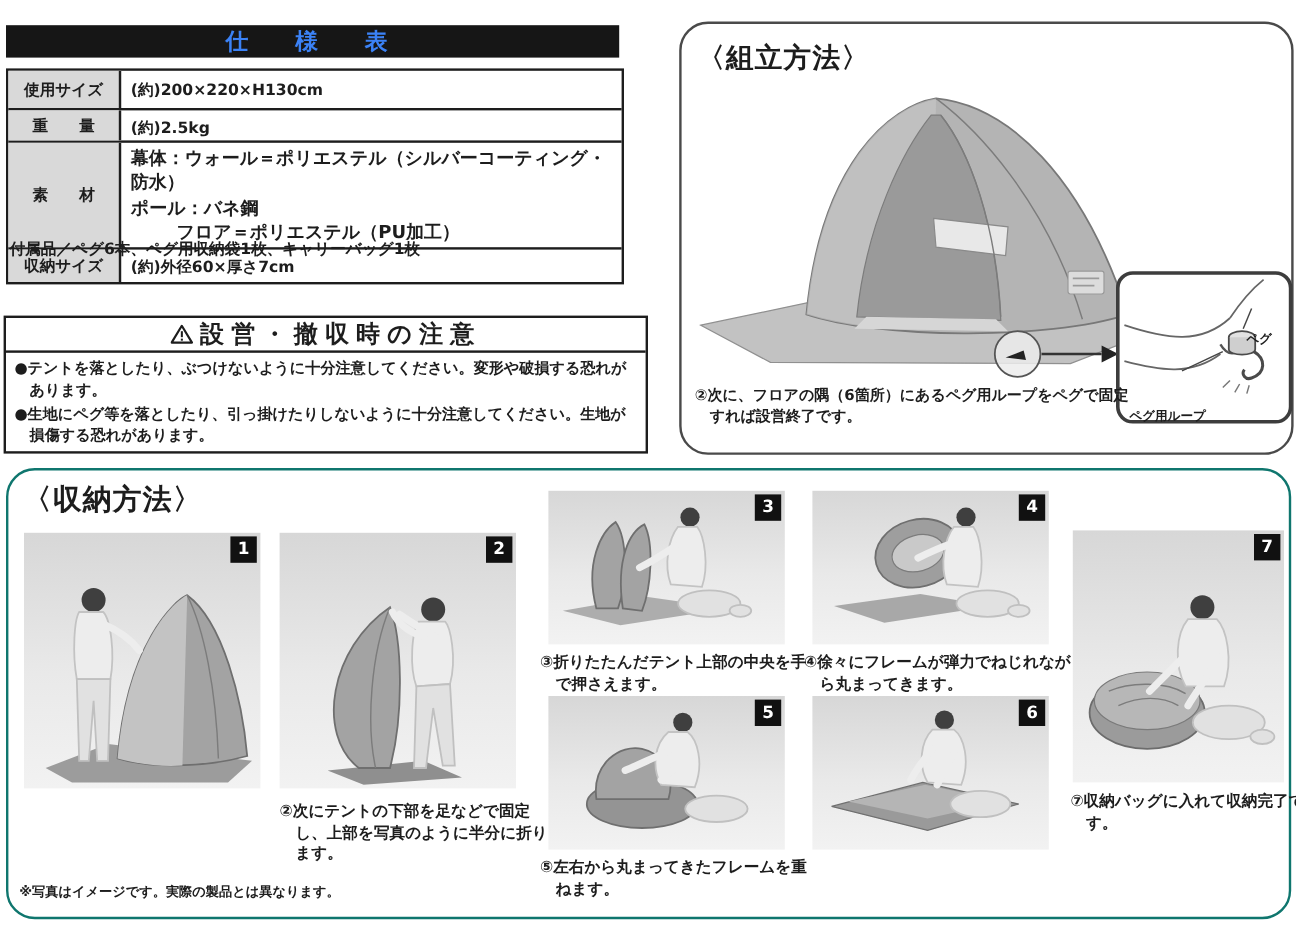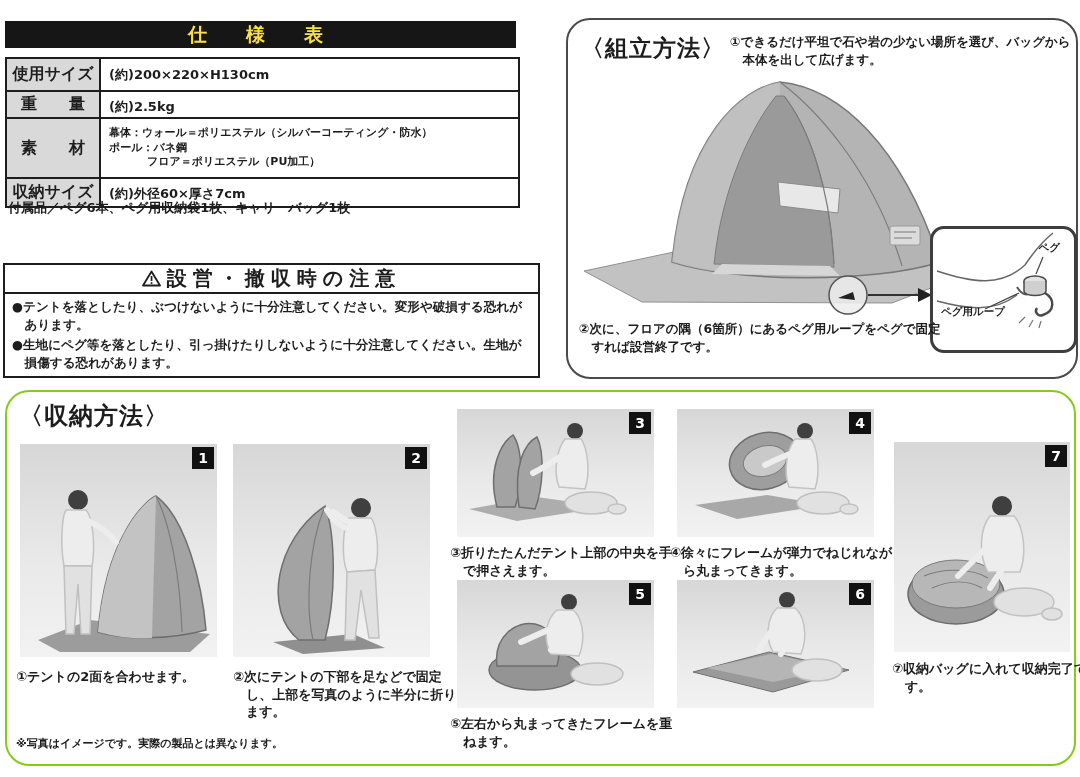--- a/index.html
+++ b/index.html
@@ -1,50 +1,50 @@
 <!DOCTYPE html>
 <html><head>
 <meta charset="utf-8">
 <style>
   html,body{margin:0;padding:0;background:#fff;}
   .page{position:relative;width:1080px;height:777px;background:#ffffff;overflow:hidden;
         font-family:"DejaVu Sans","Liberation Sans",sans-serif;color:#1d1d1d;font-weight:700;}
   
   .spec-header{position:absolute;left:5px;top:21px;width:511px;height:27px;background:#161616;
-        color:#fde047;display:flex;align-items:center;justify-content:center;font-size:19px;letter-spacing:10px;}
+        color:#3b82f6;display:flex;align-items:center;justify-content:center;font-size:19px;letter-spacing:10px;}
   .spec-table{position:absolute;left:5px;top:57px;width:511px;border:2px solid #1d1d1d;background:#fff;}
   .spec-row{display:flex;border-top:2px solid #1d1d1d;}
   .spec-row:first-child{border-top:none;}
   .spec-label{width:92px;min-width:92px;background:#d9d9d9;border-right:2px solid #1d1d1d;
-        display:flex;align-items:center;justify-content:center;font-size:16px;}
+        display:flex;align-items:center;justify-content:center;font-size:13px;}
   .spec-value{flex:1;display:flex;flex-direction:column;justify-content:center;font-size:13px;padding:3px 0 3px 8px;}
   .r1 .spec-value,.r2 .spec-value,.r4 .spec-value{min-height:24px;}
   .r1{height:31px;} .r2{height:25px;justify-content:space-between;} .r3{min-height:58px;} .r4{height:27px;}
-  .spec-value .line{font-size:11px;line-height:1.35;}
+  .spec-value .line{font-size:15px;line-height:1.35;}
   .spec-value .ind{padding-left:38px;}
   .accessories{position:absolute;left:8px;top:199px;width:520px;font-size:13px;}
   
   .warning-box{position:absolute;left:3px;top:263px;width:533px;height:111px;border:2px solid #1d1d1d;background:#fff;}
   .warning-title{height:27px;border-bottom:2px solid #1d1d1d;display:flex;align-items:center;justify-content:center;
         gap:6px;font-size:20px;letter-spacing:6px;}
   .warning-body{padding:4px 7px 0 7px;}
   .warning-body p{margin:0 0 1px 0;font-size:12.6px;line-height:1.45;padding-left:1em;text-indent:-1em;}
   
   .assembly-box{position:absolute;left:566px;top:18px;width:508px;height:357px;border:2px solid #4a4a4a;border-radius:24px;background:#fff;}
   .assembly-title{position:absolute;left:13px;top:13px;font-size:23px;letter-spacing:1px;}
   .assembly-step{font-size:12.5px;line-height:1.4;margin:0;padding-left:1em;text-indent:-1em;}
   .step1{position:absolute;left:162px;top:13px;width:338px;}
   .step2{position:absolute;left:11px;top:300px;width:352px;}
   .tent-stage{position:absolute;left:4px;top:46px;width:480px;height:250px;}
   .detail-box{position:absolute;left:362px;top:206px;width:141px;height:121px;border:3px solid #3d3d3d;border-radius:14px;background:#fff;}
-  .detail-label{position:absolute;font-size:10.5px;font-weight:700;color:#1d1d1d;white-space:nowrap;}
+  .detail-label{position:absolute;font-size:10.5px;font-weight:700;color:#1d1d1d;white-space:nowrap;margin-top:35px;}
   .lbl-peg{right:14px;top:12px;}
   .lbl-loop{left:8px;top:76px;}
   
-  .storage-box{position:absolute;left:5px;top:390px;width:1067px;height:372px;border:2px solid #84cc16;border-radius:24px;background:#fff;}
+  .storage-box{position:absolute;left:5px;top:390px;width:1067px;height:372px;border:2px solid #0f766e;border-radius:24px;background:#fff;}
   .storage-title{position:absolute;left:12px;top:8px;font-size:24px;letter-spacing:1px;}
   .photo{position:absolute;background:linear-gradient(180deg,#d7d7d7 0%,#e9e9e9 55%,#f2f2f2 100%);overflow:hidden;}
   .photo svg{display:block;width:100%;height:100%;}
   .badge{position:absolute;top:3px;right:3px;width:22px;height:22px;background:#111;color:#fff;
         display:flex;align-items:center;justify-content:center;font-size:14px;}
   .p1{left:13px;top:52px;width:197px;height:213px;}
   .p2{left:226px;top:52px;width:197px;height:213px;}
   .p3{left:450px;top:17px;width:197px;height:128px;}
   .p4{left:670px;top:17px;width:197px;height:128px;}
   .p5{left:450px;top:188px;width:197px;height:128px;}
@@ -109,21 +109,20 @@
       <span>設営・撤収時の注意</span>
     </div>
     <div class="warning-body">
       <p>●テントを落としたり、ぶつけないように十分注意してください。変形や破損する恐れがあります。</p>
       <p>●生地にペグ等を落としたり、引っ掛けたりしないように十分注意してください。生地が損傷する恐れがあります。</p>
     </div>
   </div>
 
   <div class="assembly-box">
     <span class="assembly-title">〈組立方法〉</span>
-    <p class="assembly-step step1">①できるだけ平坦で石や岩の少ない場所を選び、バッグから本体を出して広げます。</p>
 
     <svg class="tent-stage" viewBox="0 0 480 250">
 
       <polygon points="12,205 225,160 400,206 320,237 70,236" fill="#c2c2c2" stroke="#909090" stroke-width="1"></polygon>
 
       <path d="M100,196 C112,70 170,22 208,16 C268,22 330,80 368,196 C300,218 160,216 100,196 Z" fill="#b4b4b4" stroke="#787878" stroke-width="1.5"></path>
       <path d="M208,16 C170,22 112,70 100,196 C140,208 180,210 205,208 Z" fill="#c6c6c6" opacity="0.65"></path>
 
       <path d="M204,30 C180,60 150,120 142,198 L262,201 C258,120 236,60 212,30 Z" fill="#9a9a9a" stroke="#7c7c7c" stroke-width="1"></path>
 
@@ -262,21 +261,20 @@
         <circle class="hr" cx="108" cy="64" r="10"></circle>
         <path class="cl" d="M96,74 C86,86 84,112 94,130 L126,130 C134,108 128,82 120,74 Z"></path>
         <path class="arm" d="M98,100 C84,114 72,126 64,134"></path>
         <path class="arm" d="M122,106 C112,122 102,136 96,146"></path>
         <ellipse class="leg" cx="130" cy="160" rx="30" ry="14"></ellipse>
         <ellipse class="leg" cx="158" cy="172" rx="10" ry="6"></ellipse>
       </svg>
       <span class="badge">7</span>
     </div>
 
-    <p class="cap c1">①テントの2面を合わせます。</p>
     <p class="cap c2">②次にテントの下部を足などで固定し、上部を写真のように半分に折ります。</p>
     <p class="cap c3">③折りたたんだテント上部の中央を手で押さえます。</p>
     <p class="cap c4">④徐々にフレームが弾力でねじれながら丸まってきます。</p>
     <p class="cap c5">⑤左右から丸まってきたフレームを重ねます。</p>
     <p class="cap c7">⑦収納バッグに入れて収納完了です。</p>
 
     <p class="note">※写真はイメージです。実際の製品とは異なります。</p>
   </div>
 
 </div>

